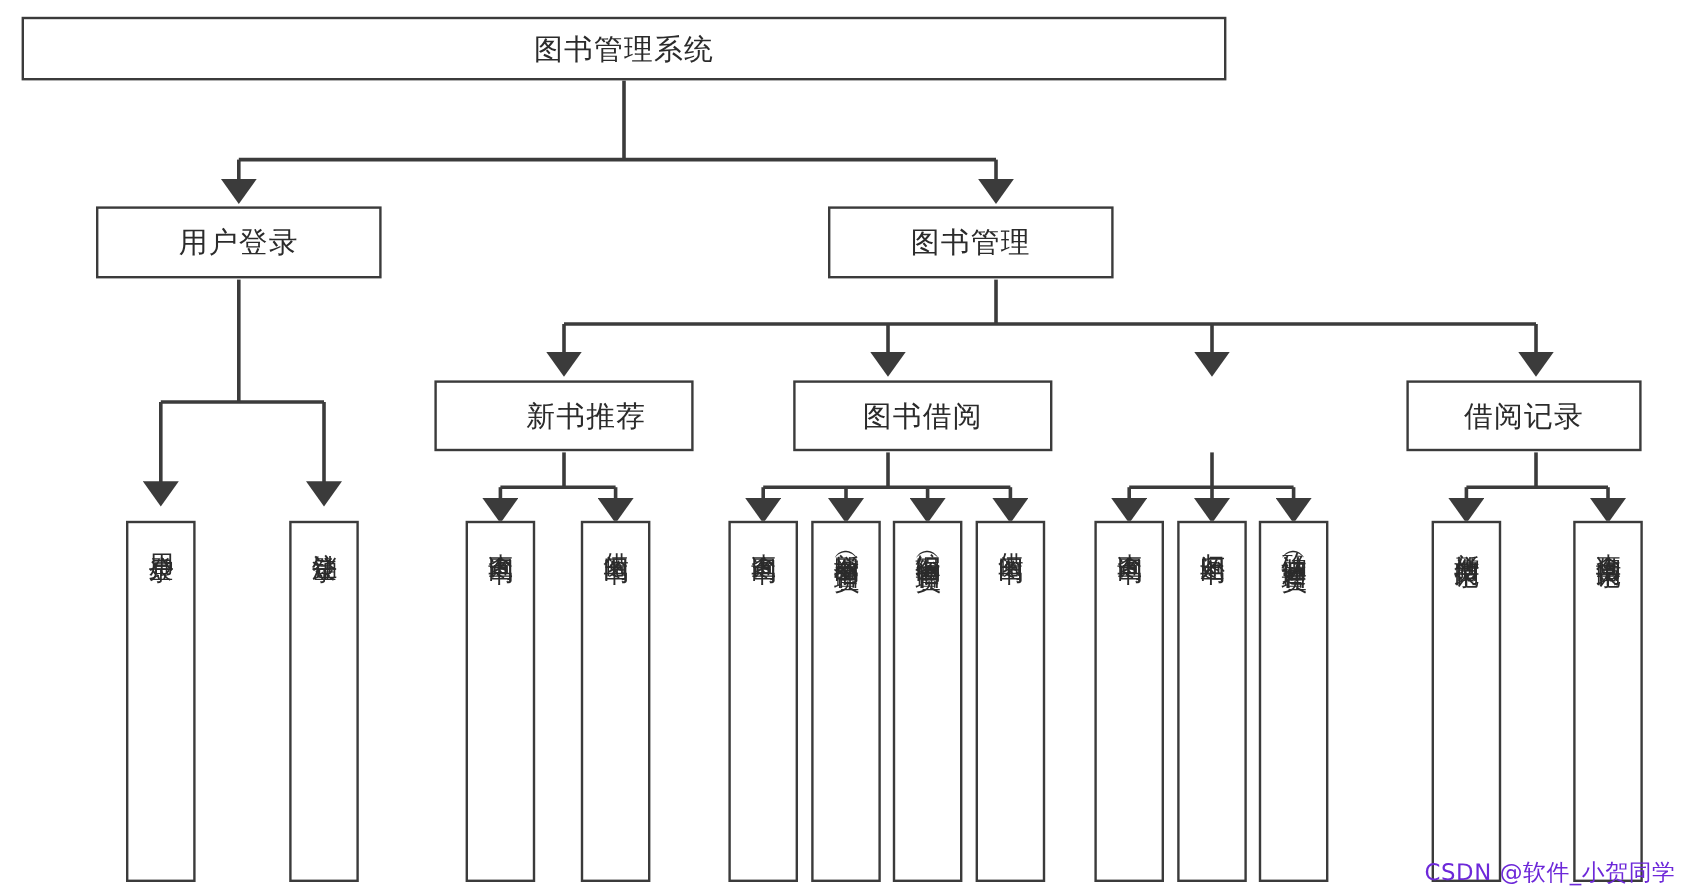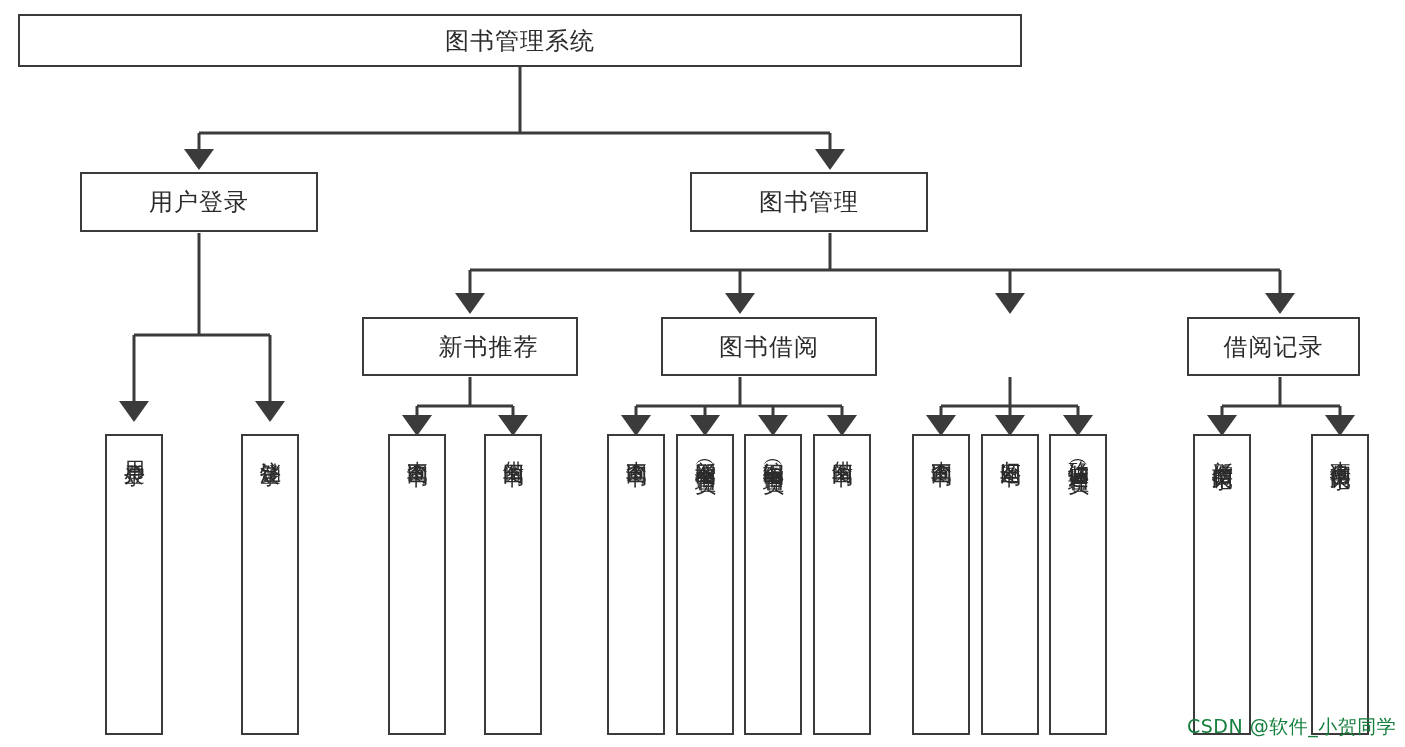--- a/index.html
+++ b/index.html
@@ -50,21 +50,21 @@
     line-height: 1.28;
     letter-spacing: 2px;
     white-space: nowrap;
     color: #2b2b2b;
   }
   .watermark {
     position: absolute;
     left: 1187px;
     top: 714px;
     font-size: 19px;
-    color: #15803d;
+    color: #6d28d9;
     white-space: nowrap;
     z-index: 3;
     letter-spacing: 0.5px;
   }
 </style>
 </head>
 <body>
 
 <div id="canvas">
 
@@ -128,21 +128,21 @@
   <div class="node h" style="left:690px; top:172px; width:238px; height:60px;">
     <span>图书管理</span>
   </div>
 
   <div class="node h" style="left:362px; top:317px; width:216px; height:59px;padding-left:37px;">
     <span>新书推荐</span>
   </div>
   <div class="node h" style="left:632px; top:317px; width:216px; height:59px;margin-left:29px;">
     <span>图书借阅</span>
   </div>
-  <div class="node h" style="left:1172px; top:317px; width:173px; height:59px;margin-left:15px;">
+  <div class="node h" style="left:1172px; top:317px; width:196px; height:59px;">
     <span>借阅记录</span>
   </div>
 
   <div class="node v" style="left:105px; top:434px; width:58px; height:301px;">
     <span class="vtext">用户登录</span>
   </div>
   <div class="node v" style="left:241px; top:434px; width:58px; height:301px;">
     <span class="vtext">注销登录</span>
   </div>
 

